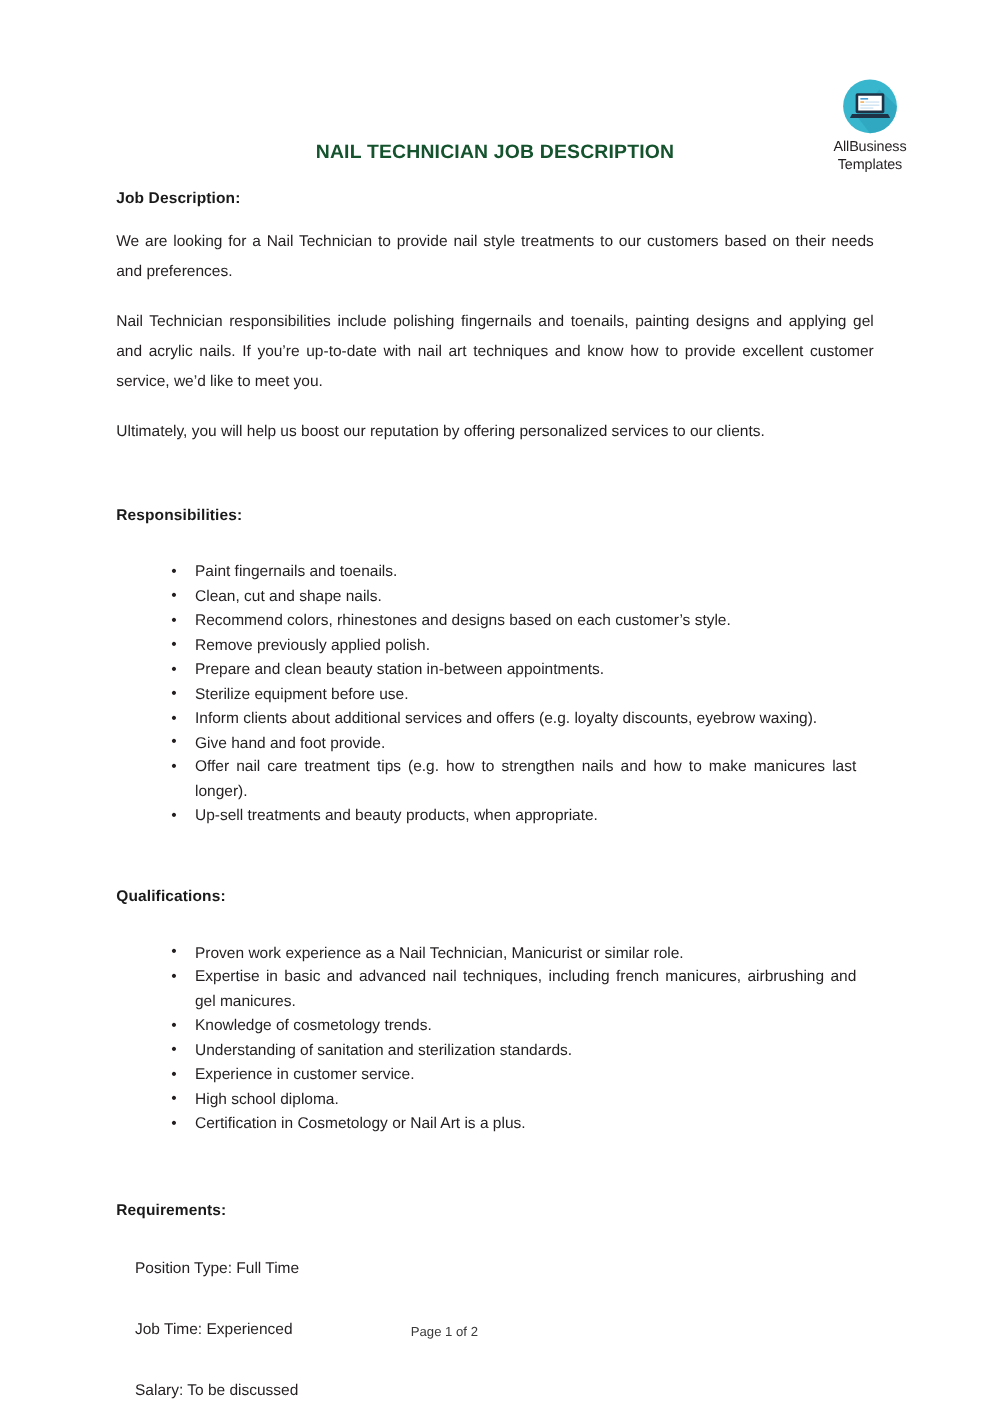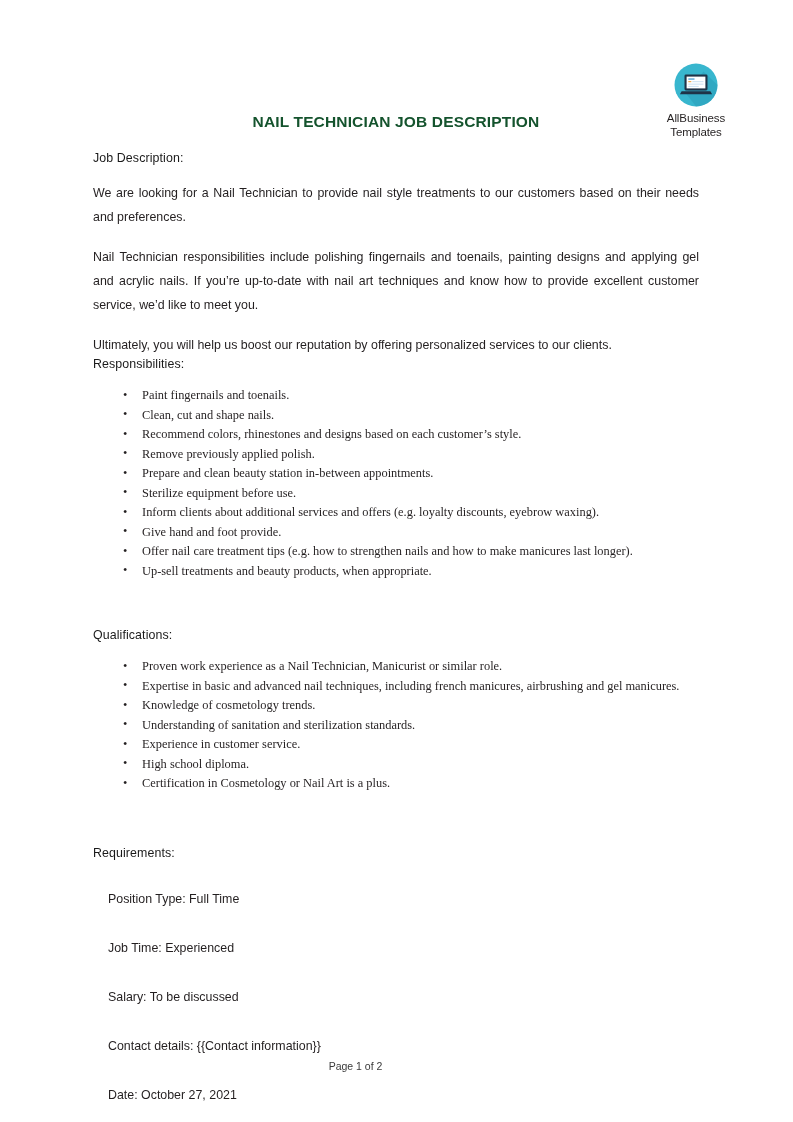--- a/index.html
+++ b/index.html
@@ -57,45 +57,44 @@
     padding-top: 113px;
     font-size: 15.5px;
     font-weight: bold;
     text-align: center;
     letter-spacing: 0.15px;
     color: #14532d;
   }
 
   .sec-head {
     font-size: 12.4px;
-    font-weight: normal;
+    font-weight: bold;
     color: #1a1a1a;
     letter-spacing: 0.1px;
   }
   .sec-head.first { margin-top: 20px; }
-  .sec-head.resp  { }
+  .sec-head.resp  { margin-top: 48px; }
   .sec-head.qual  { margin-top: 47px; }
   .sec-head.req   { margin-top: 52px; }
 
   p.body-para {
     margin: 0;
     padding-top: 16px;
     font-size: 12.4px;
     line-height: 24px;
     text-align: justify;
     text-justify: inter-word;
     color: #231f20;
   }
 
   ul.bullets {
-    margin: 0;
+    margin: 14px;
     padding: 0;
     list-style: none;
     padding-top: 15px;
-    font-family: Liberation Serif, serif;
   }
   ul.bullets li {
     position: relative;
     padding-left: 49px;
     font-size: 12.4px;
     line-height: 19.5px;
     margin-bottom: 0;
     text-align: justify;
     text-justify: inter-word;
     color: #231f20;

